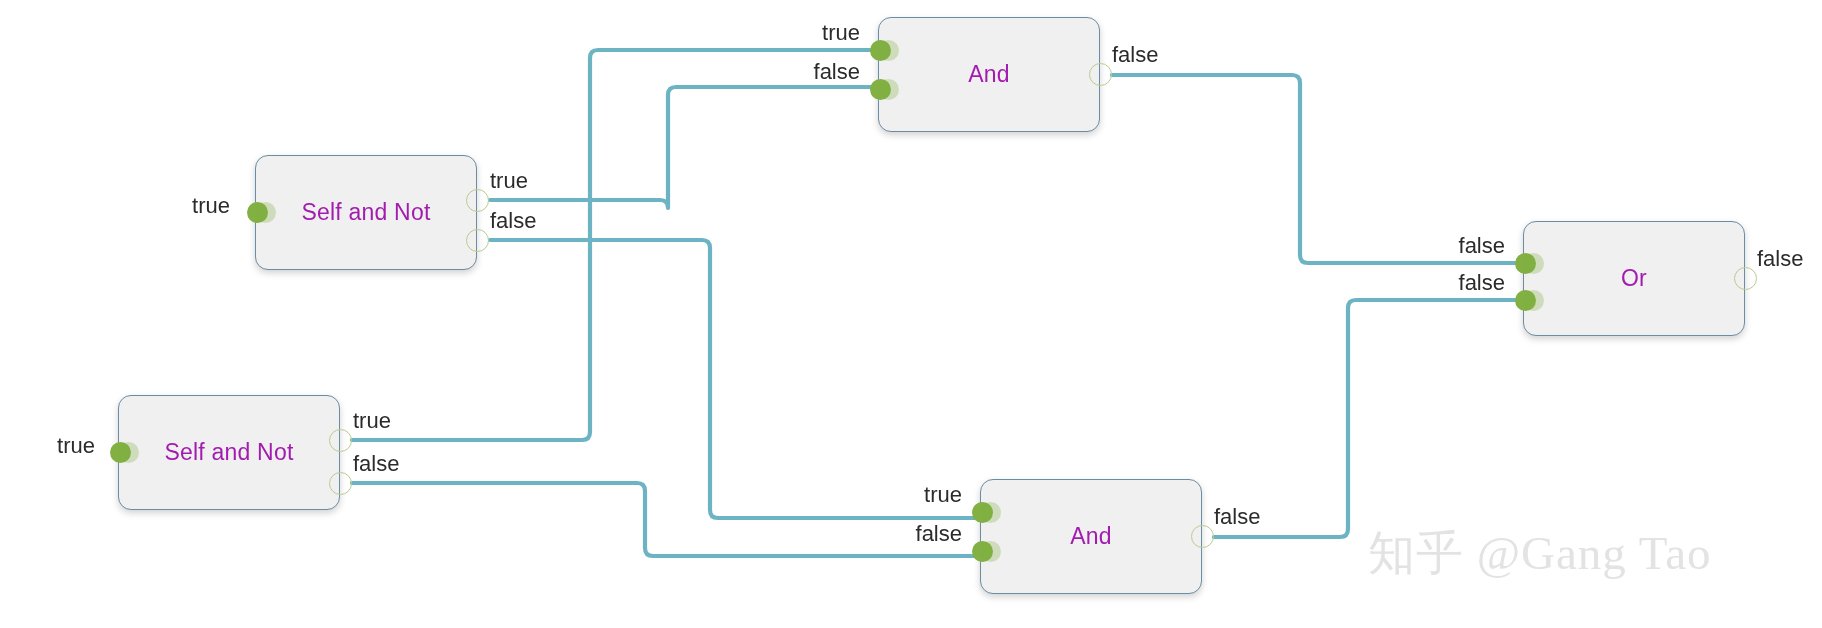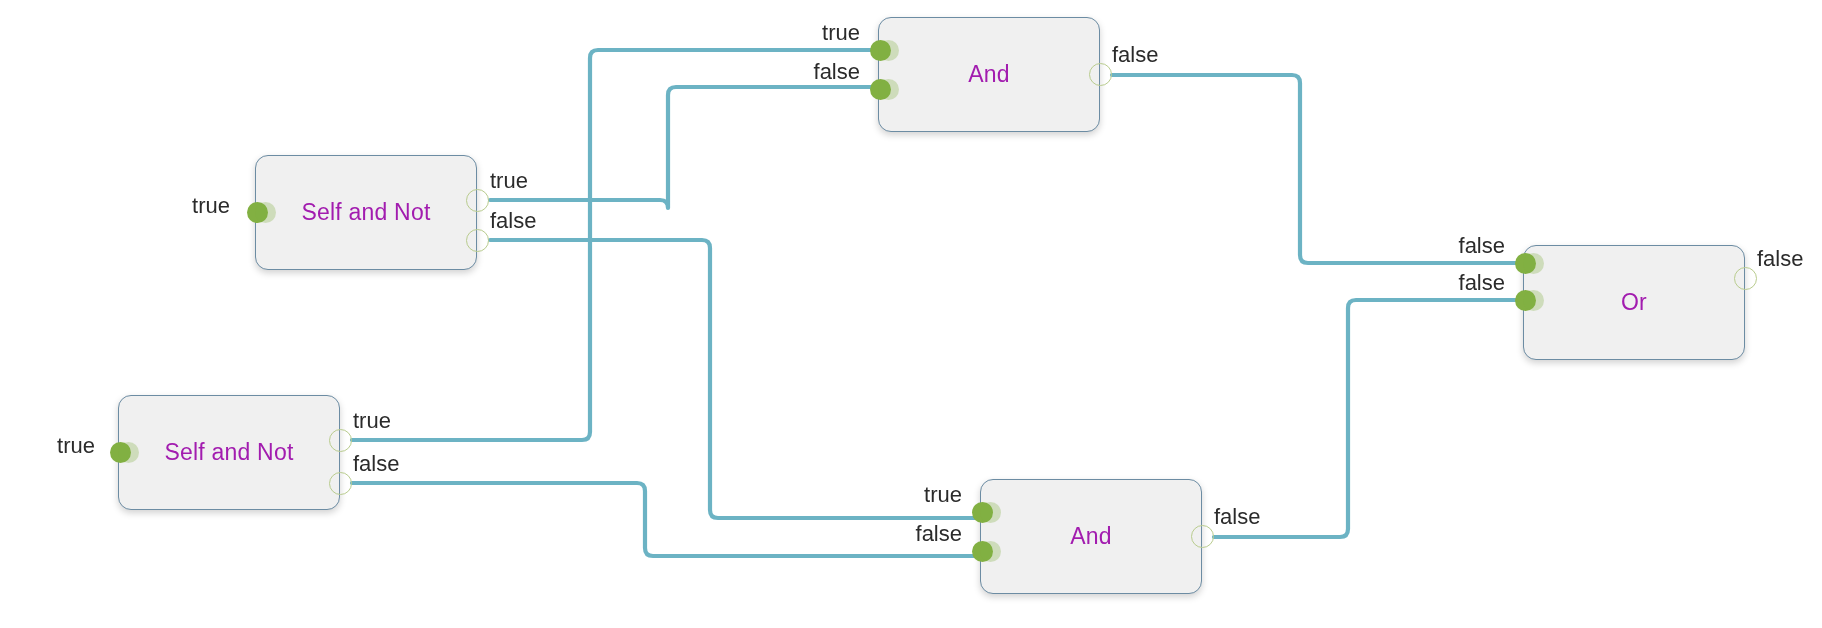--- a/index.html
+++ b/index.html
@@ -125,26 +125,27 @@
   </div>
   <div class="port port-in" style="left: 972px; top: 502px; background: rgb(130, 176, 66);"></div>
   <div class="plabel r" style="left: 842px; top: 484px; width: 120px; color: rgb(43, 43, 43);">true</div>
 
   <div class="port port-in" style="left: 972px; top: 541px; background: rgb(130, 176, 66);"></div>
   <div class="plabel r" style="left: 842px; top: 523px; width: 120px; color: rgb(43, 43, 43);">false</div>
 
   <div class="port port-out" style="left: 1191px; top: 525px; border-color: rgb(185, 204, 142);"></div>
   <div class="plabel" style="left: 1214px; top: 506px; color: rgb(43, 43, 43);">false</div>
 
-  <div class="node" style="left: 1523px; top: 221px; width: 222px; height: 115px; background: rgb(240, 240, 240); border-color: rgb(108, 140, 163); margin-top: 24px;">
+  <div class="node" style="left: 1523px; top: 221px; width: 222px; height: 115px; background: rgb(240, 240, 240); border-color: rgb(108, 140, 163);">
     <span class="node-label">Or</span>
   </div>
   <div class="port port-in" style="left: 1515px; top: 253px; background: rgb(130, 176, 66);"></div>
   <div class="plabel r" style="left: 1385px; top: 235px; width: 120px; color: rgb(43, 43, 43);">false</div>
 
   <div class="port port-in" style="left: 1515px; top: 290px; background: rgb(130, 176, 66);"></div>
   <div class="plabel r" style="left: 1385px; top: 272px; width: 120px; color: rgb(43, 43, 43);">false</div>
 
   <div class="port port-out" style="left: 1734px; top: 267px; border-color: rgb(185, 204, 142);"></div>
   <div class="plabel" style="left: 1757px; top: 248px; color: rgb(43, 43, 43);">false</div>
 
+  <div class="watermark" style="left: 1368px; top: 522px; color: rgb(227, 227, 227);">知乎 @Gang Tao</div>
 
 </div>
 
 </body></html>

